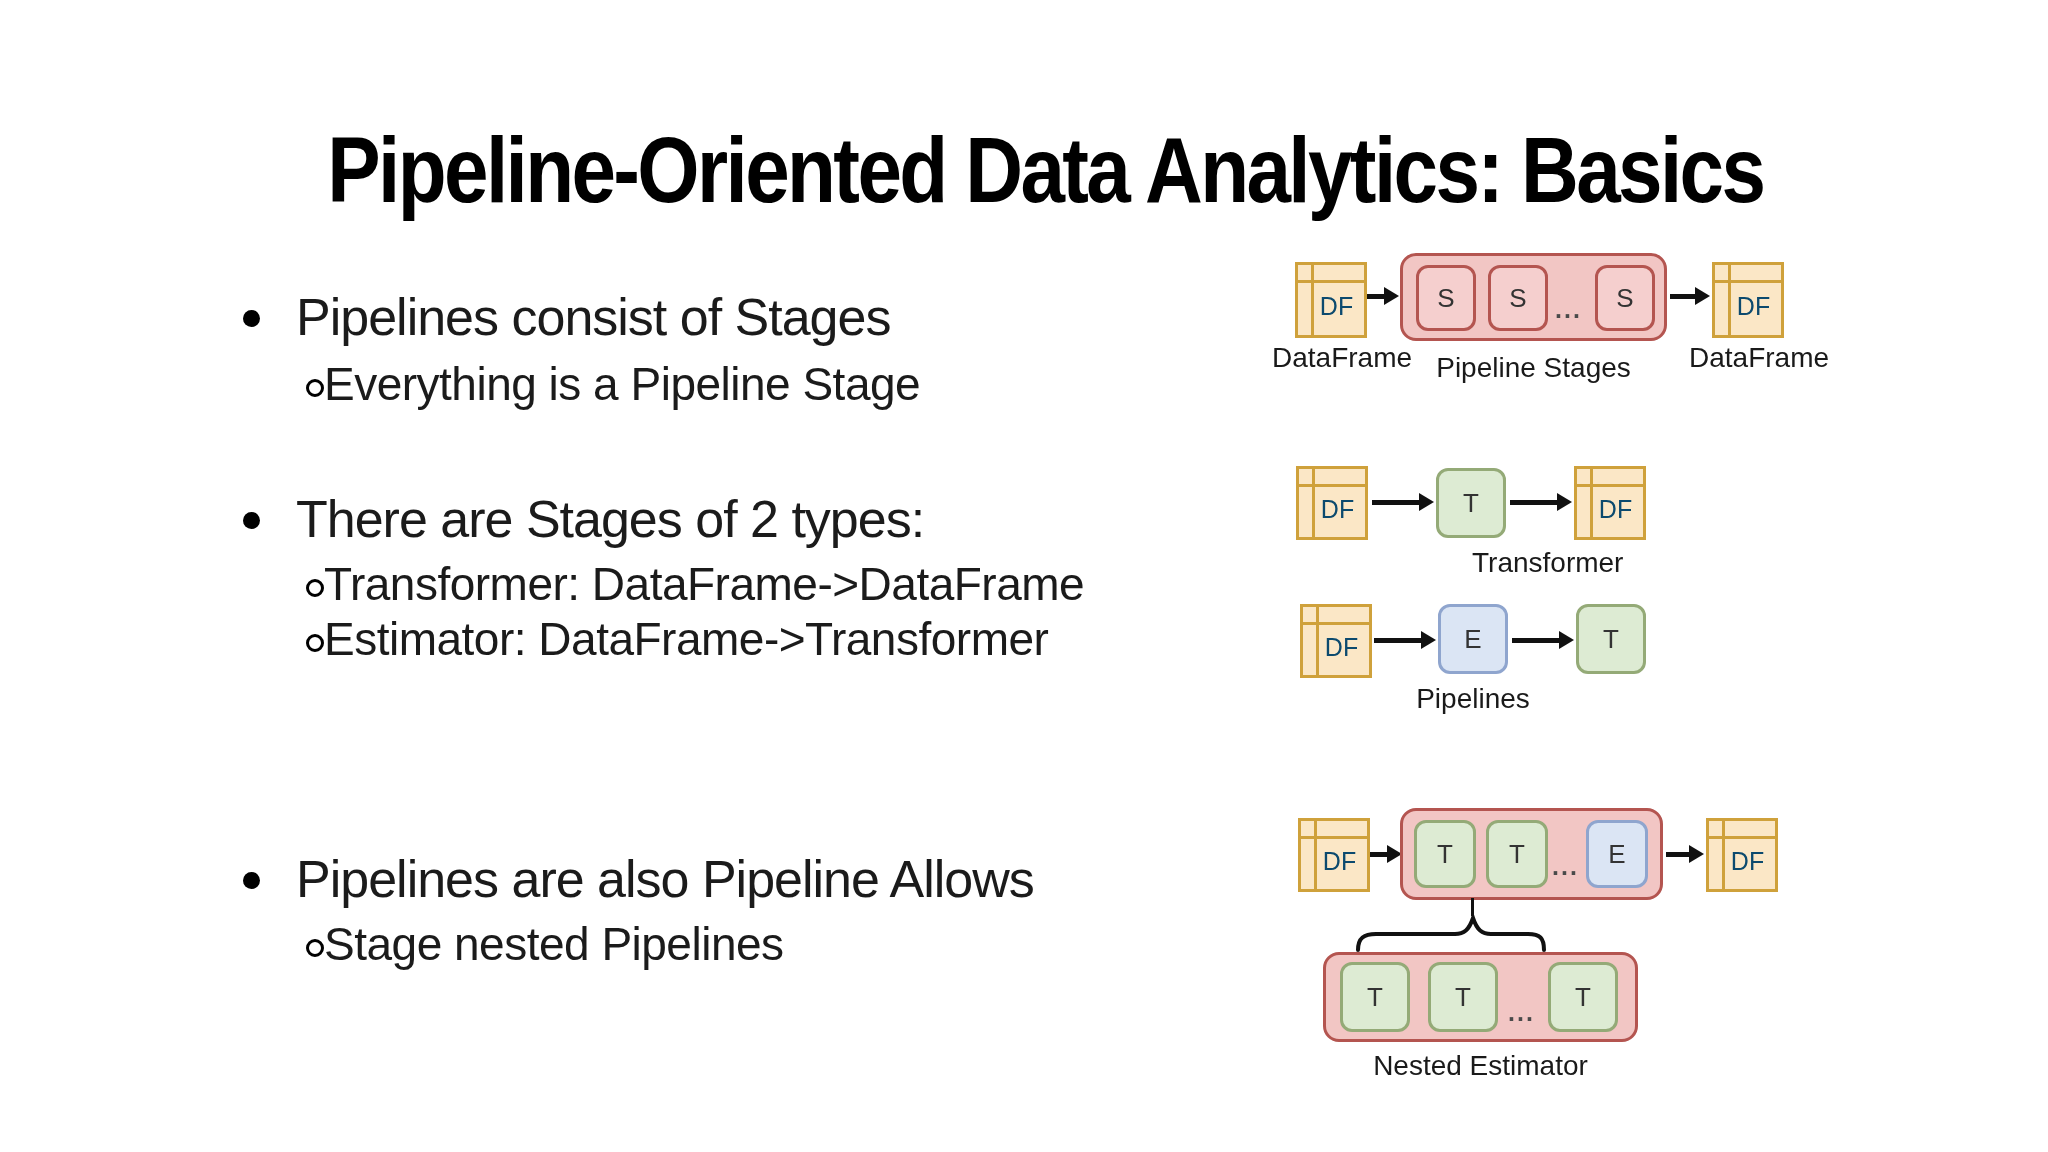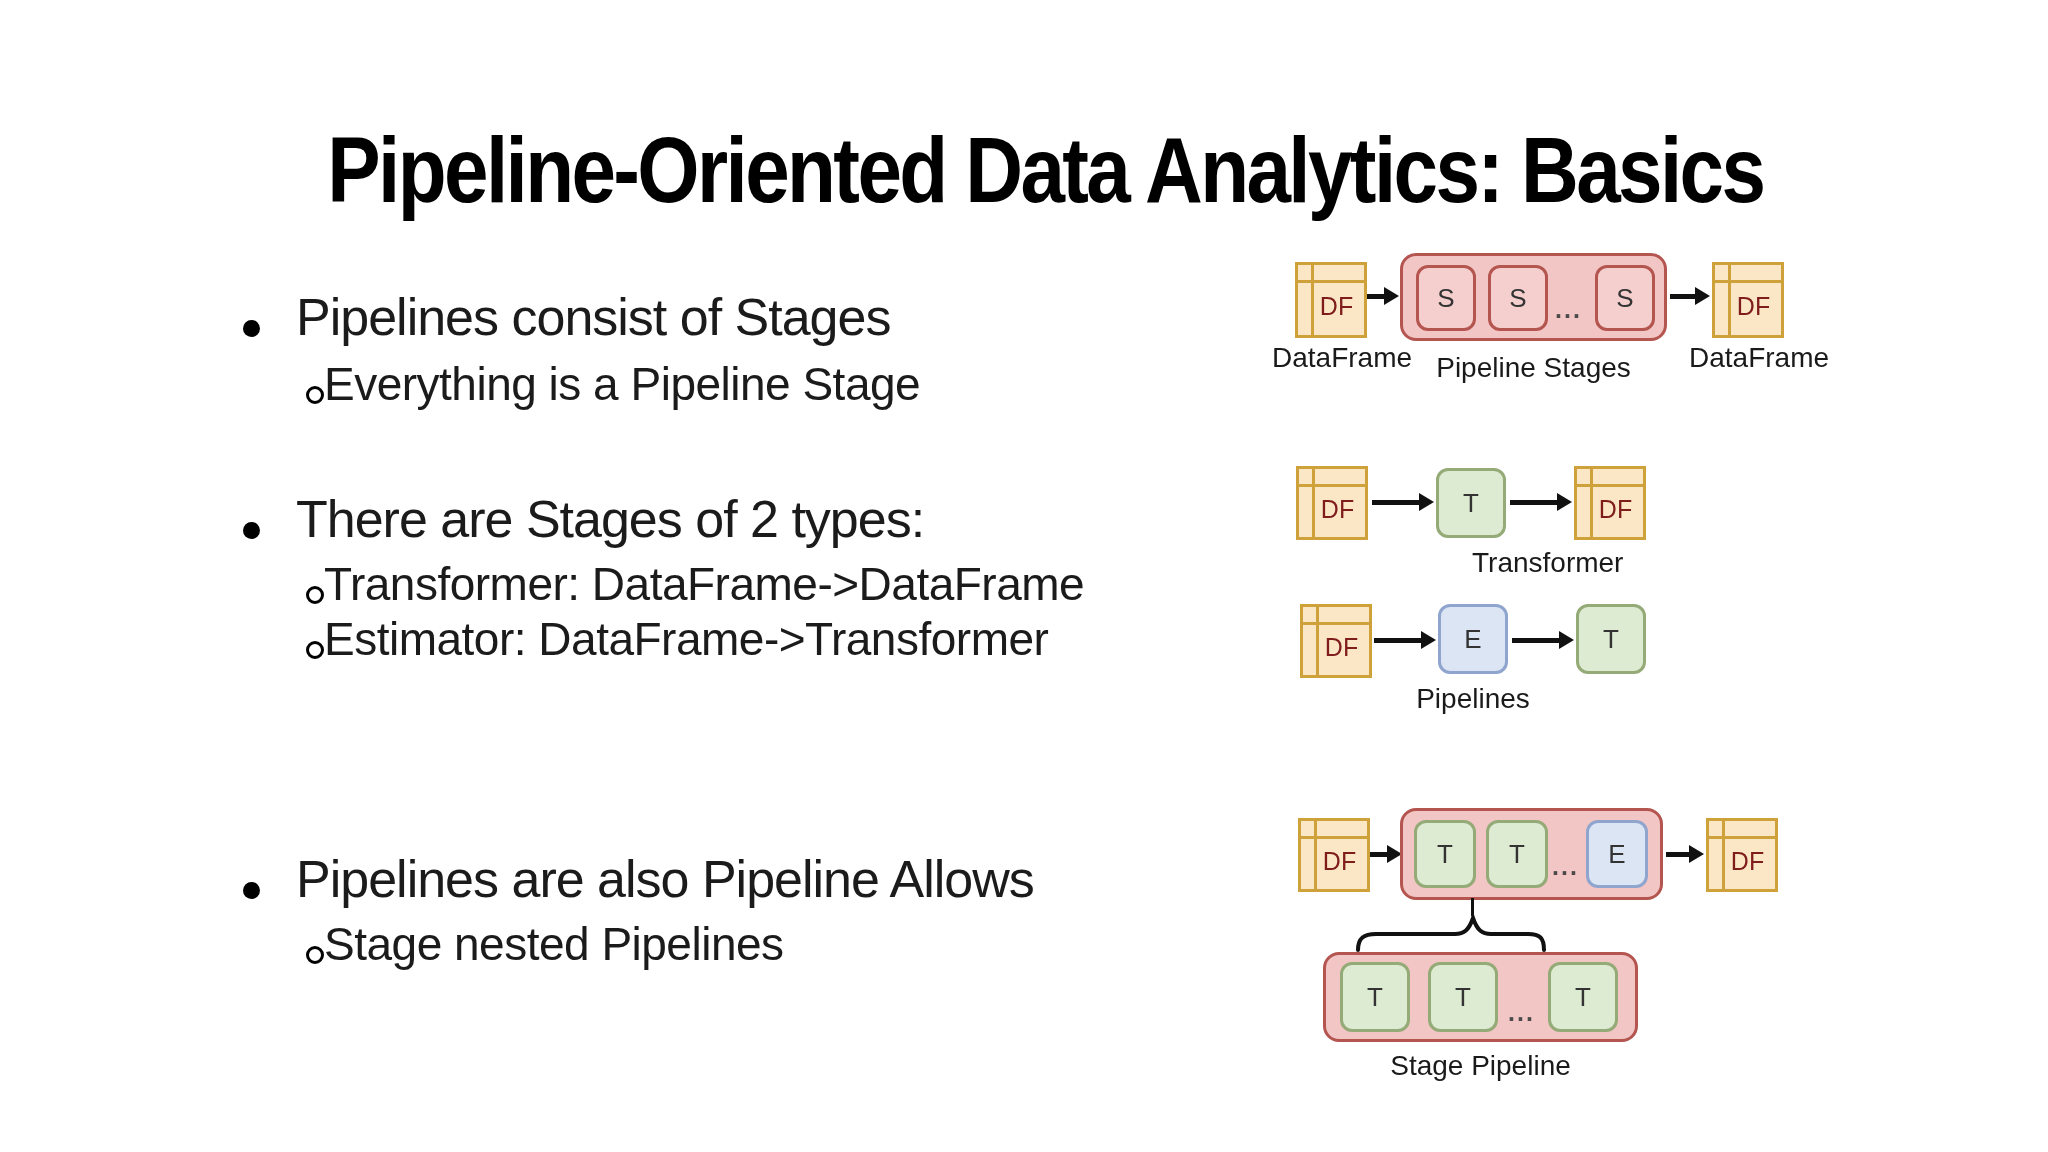--- a/index.html
+++ b/index.html
@@ -9,33 +9,33 @@
   }
   
   .title{
     position:absolute;top:122px;left:0;width:2048px;text-align:center;
     font-size:92px;font-weight:700;letter-spacing:-3px;color:#000;line-height:1.05;
     white-space:nowrap;
     padding-left:21px;
   }
   .title .tx{display:inline-block;transform:scaleX(0.87);transform-origin:center;}
   
-  .brow{position:absolute;display:flex;align-items:center;white-space:nowrap;}
+  .brow{position:absolute;display:flex;align-items:flex-start;white-space:nowrap;}
   .brow.main{left:243px;}
   .brow.sub{left:306px;}
   .dot{width:17px;height:17px;border-radius:50%;background:#000;margin-top:22px;flex:none;}
   .circ{width:12px;height:12px;border-radius:50%;border:3px solid #000;margin-top:21px;flex:none;box-sizing:content-box;}
   .main .btext{margin-left:36px;font-size:52px;letter-spacing:-1px;line-height:1.15;}
   .sub  .btext{font-size:46px;letter-spacing:-0.5px;line-height:1.15;}
   
   .df{position:absolute;width:72px;background:#FBE7C6;border:3px solid #CFA13B;
       box-sizing:border-box;display:flex;align-items:center;justify-content:center;}
   .df .df-v{position:absolute;left:13px;top:0;bottom:0;width:3px;background:#CFA13B;}
   .df .df-h{position:absolute;top:15px;left:0;right:0;height:3px;background:#CFA13B;}
-  .df .df-t{position:relative;margin-left:11px;margin-top:13px;font-size:25px;color:#7f1d1d;}
+  .df .df-t{position:relative;margin-left:11px;margin-top:13px;font-size:25px;color:#0c4a6e;}
   .pipec{position:absolute;box-sizing:border-box;border-radius:16px;background:#F2C6C4;border:3px solid #B45550;}
   .stage{position:absolute;box-sizing:border-box;border-radius:12px;border:3px solid;
          display:flex;align-items:center;justify-content:center;font-size:26px;color:#333;}
   .stage.pink {background:#F5CFCE;border-color:#B45550;}
   .stage.green{background:#DDEBD3;border-color:#94AA77;}
   .stage.blue {background:#DBE5F4;border-color:#8FA5CE;}
   .arrow{position:absolute;height:5px;background:#111;}
   .arrow::after{content:'';position:absolute;right:-14px;top:-7px;width:0;height:0;
     border-left:15px solid #111;border-top:9px solid transparent;border-bottom:9px solid transparent;}
   .dlabel{position:absolute;font-size:28px;color:#1a1a1a;text-align:center;white-space:nowrap;}
@@ -163,14 +163,14 @@
   <div class="vline" style="left:1471px;top:898px;height:18px"></div>
   <svg class="brace" style="left:1350px;top:912px" width="200" height="40" viewBox="0 0 200 40">
     <path d="M 8,38 C 8,26 14,22 26,22 L 105,22 C 114,22 119,18 123,6 C 127,18 132,22 141,22 L 178,22 C 190,22 194,26 194,38" fill="none" stroke="#111" stroke-width="4" stroke-linecap="round"></path>
   </svg>
 
   <div class="pipec" style="left:1323px;top:952px;width:315px;height:90px"></div>
   <div class="stage green" style="left:1340px;top:962px;width:70px;height:70px">T</div>
   <div class="stage green" style="left:1428px;top:962px;width:70px;height:70px">T</div>
   <div class="ell" style="left:1508px;top:998px">...</div>
   <div class="stage green" style="left:1548px;top:962px;width:70px;height:70px">T</div>
-  <div class="dlabel" style="left:1323px;top:1050px;width:315px">Stage Pipeline</div>
+  <div class="dlabel" style="left:1323px;top:1050px;width:315px">Nested Estimator</div>
 </div>
 
 </body></html>

